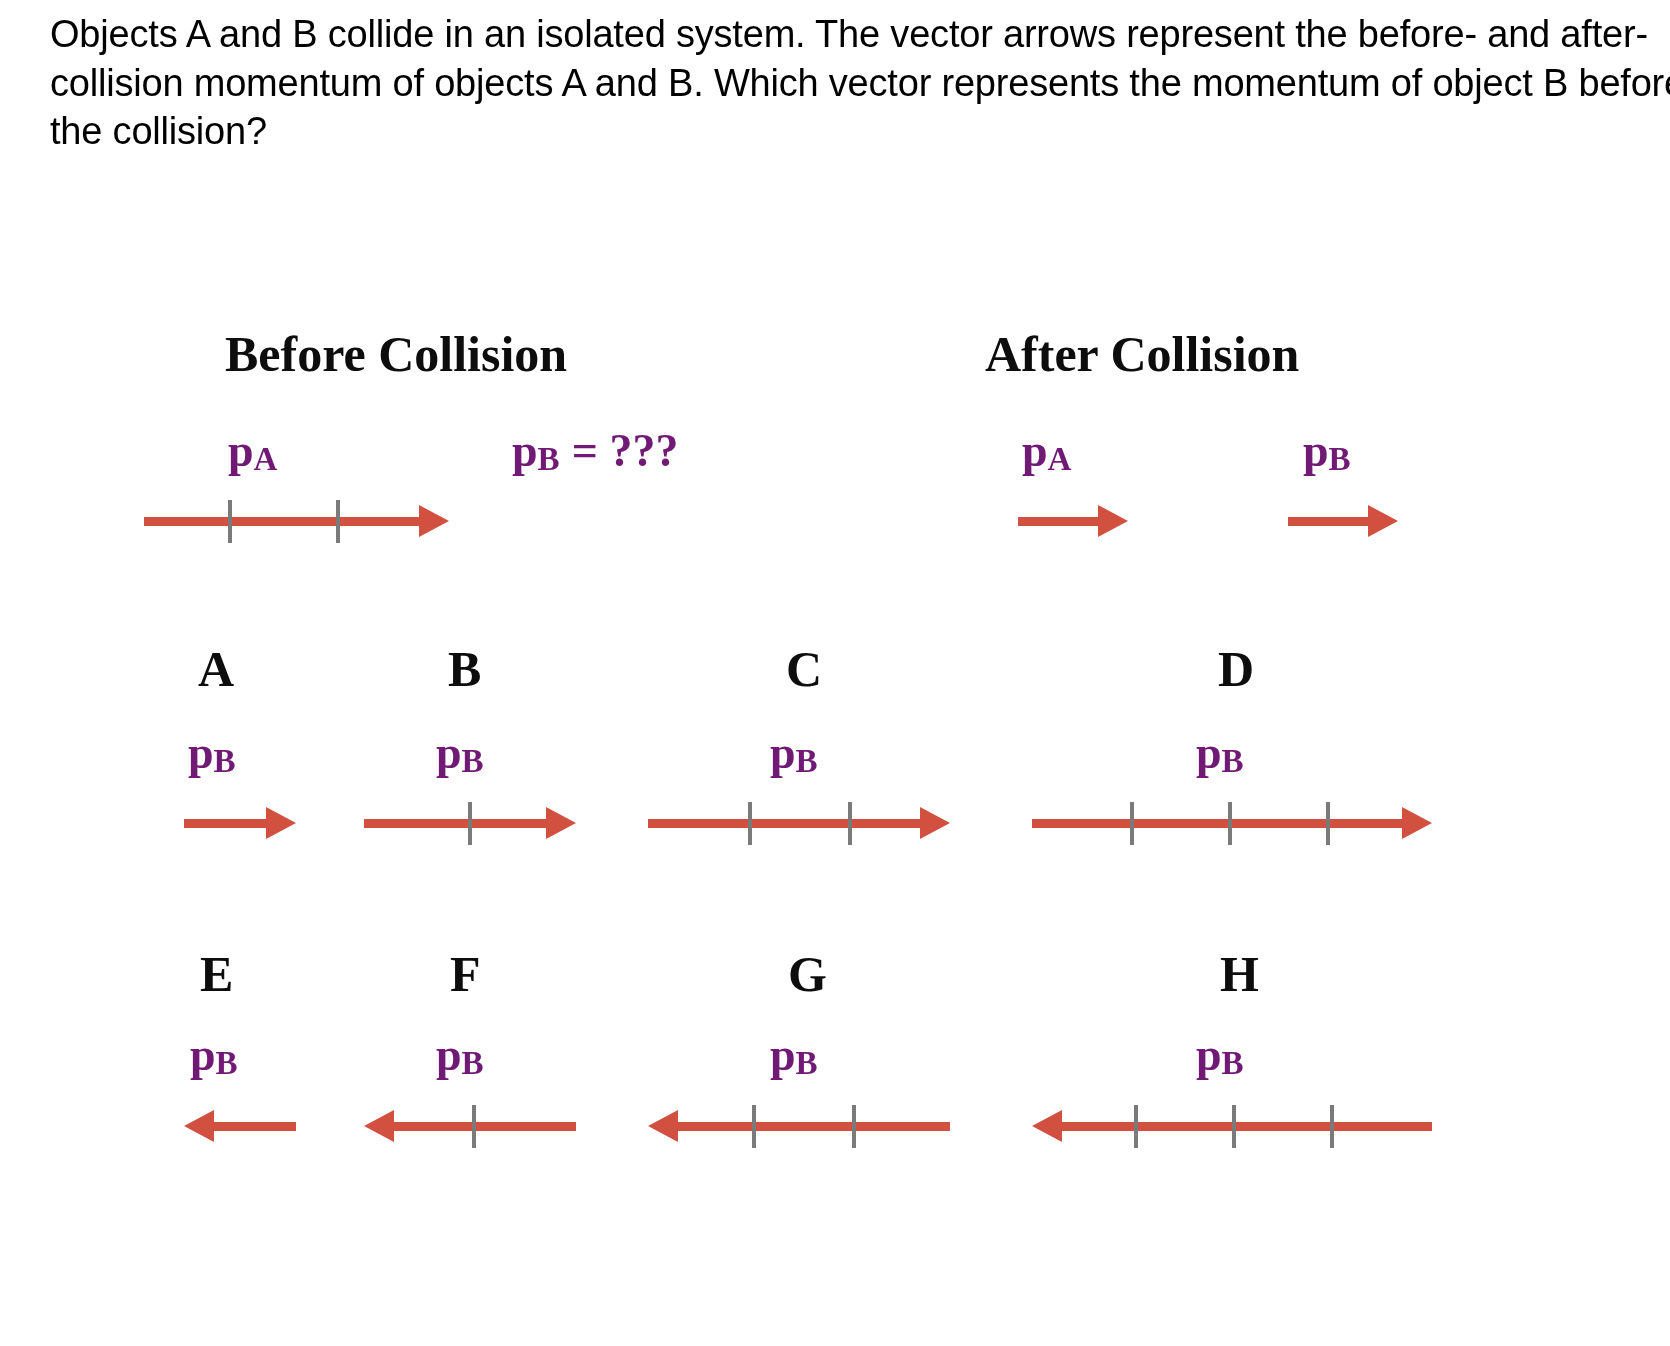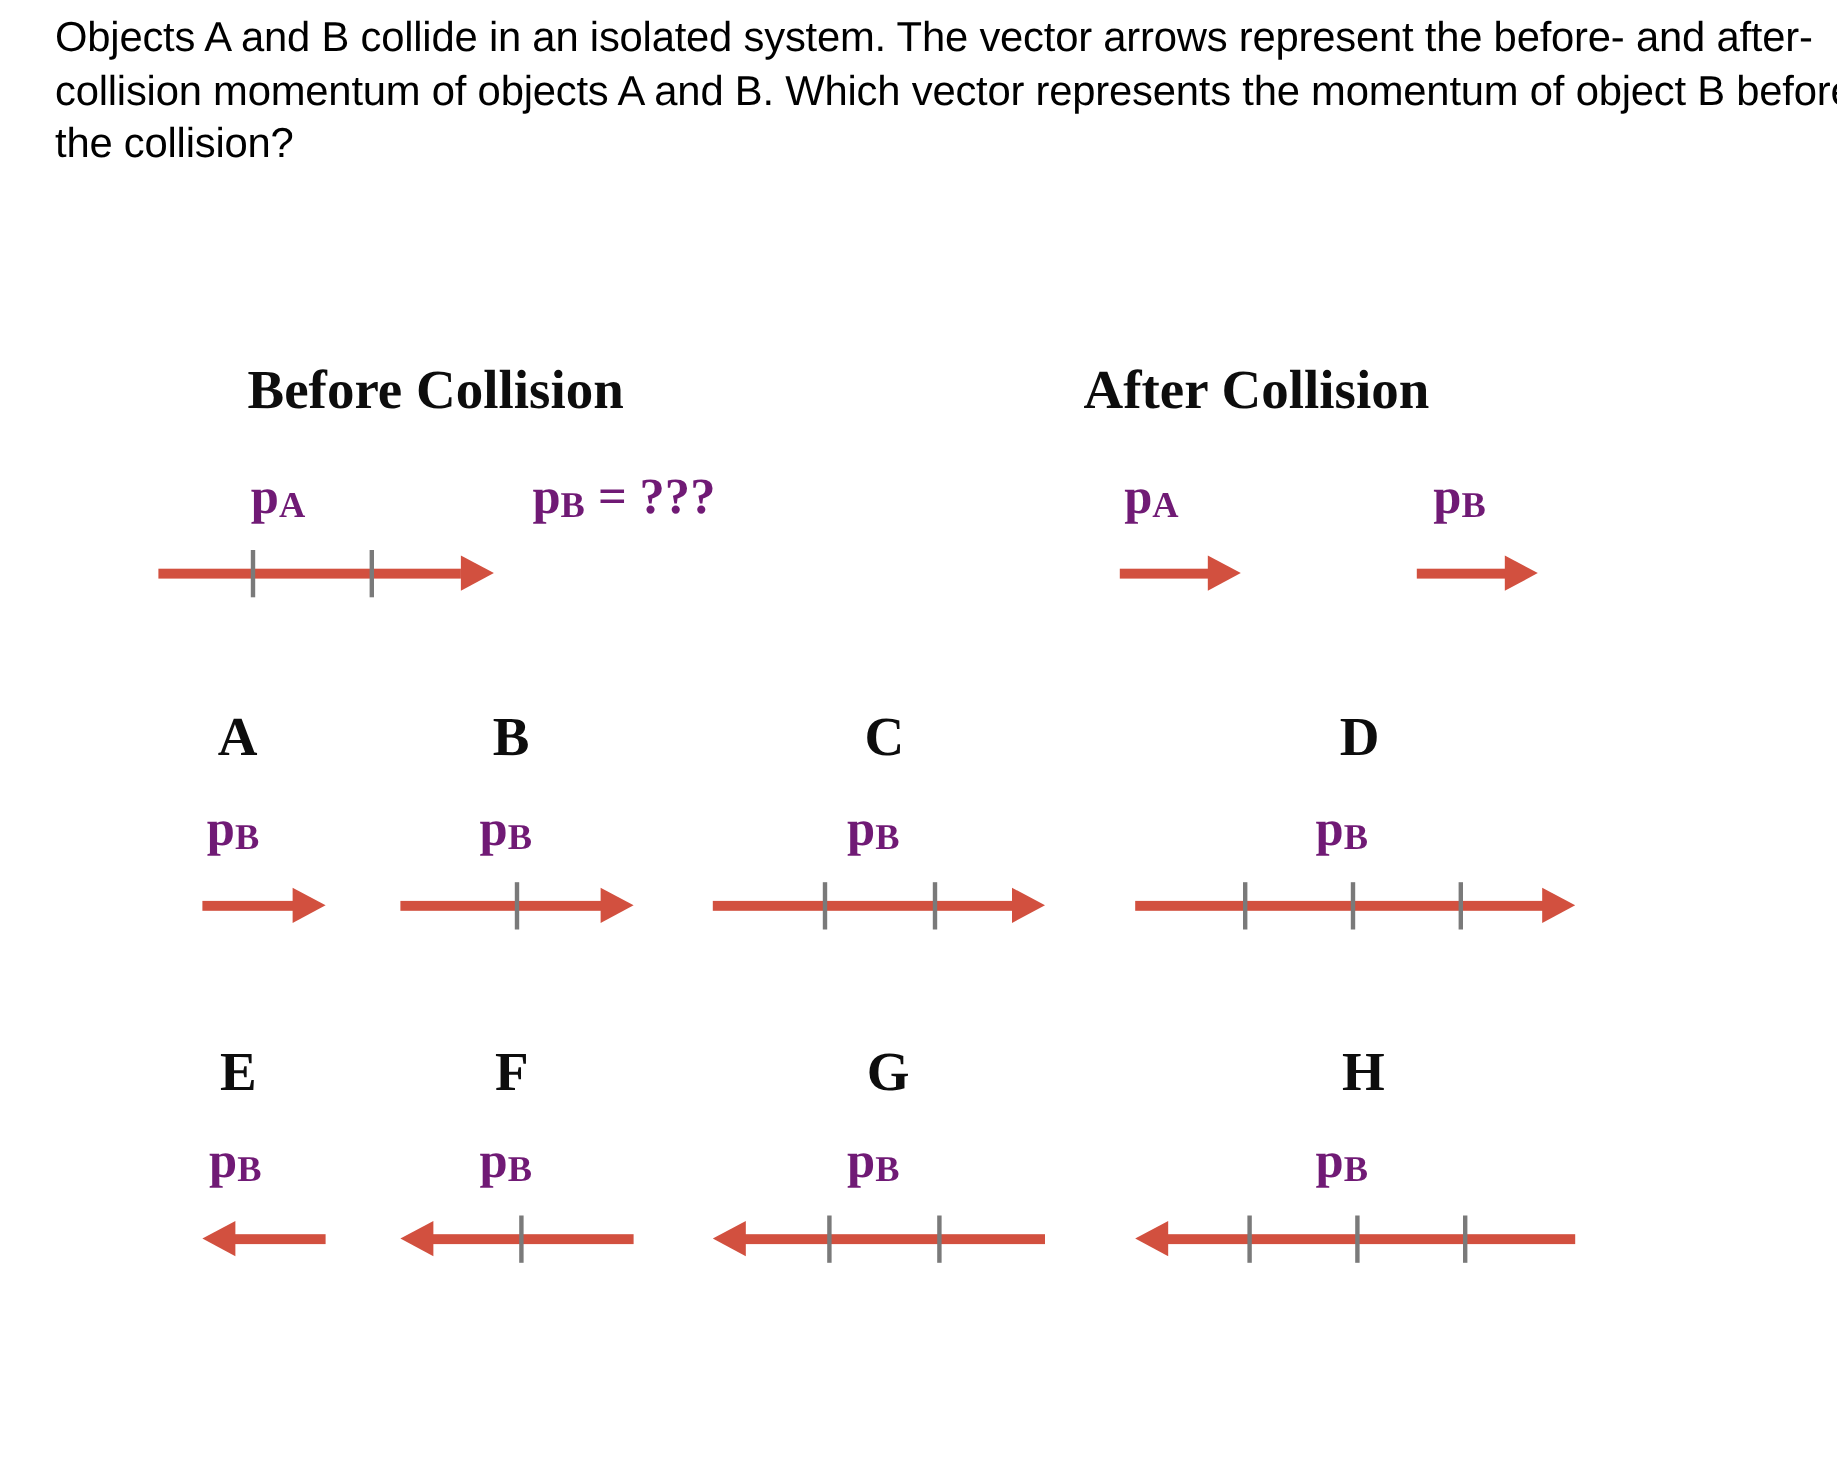--- a/index.html
+++ b/index.html
@@ -123,21 +123,21 @@
   <div class="plabel" style="left:228px; top:428px;">
     <span>p</span><sub>A</sub>
   </div>
   <div class="vec right" style="left:144px; top:498px; width:305px;">
     <div class="shaft" style="width:275px;"></div>
     <div class="head"></div>
     <div class="tick" style="left:84px;"></div>
     <div class="tick" style="left:192px;"></div>
   </div>
 
-  <div class="plabel" style="left:484px; top:428px;">
+  <div class="plabel" style="left:512px; top:428px;">
     <span>p</span><sub>B</sub><span> = ???</span>
   </div>
 
   <div class="plabel" style="left:1022px; top:428px;">
     <span>p</span><sub>A</sub>
   </div>
   <div class="vec right" style="left:1018px; top:498px; width:110px;">
     <div class="shaft" style="width:82px;"></div>
     <div class="head"></div>
   </div>

